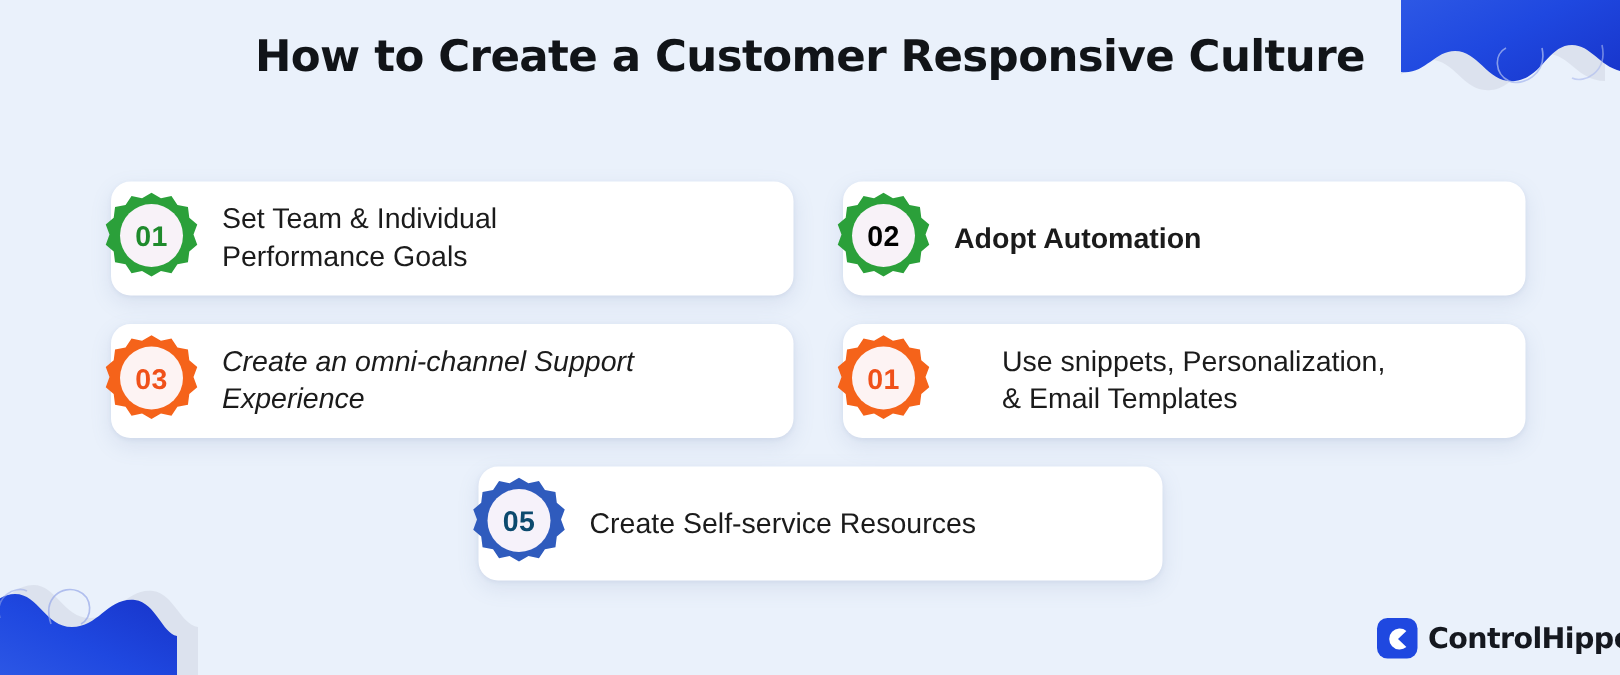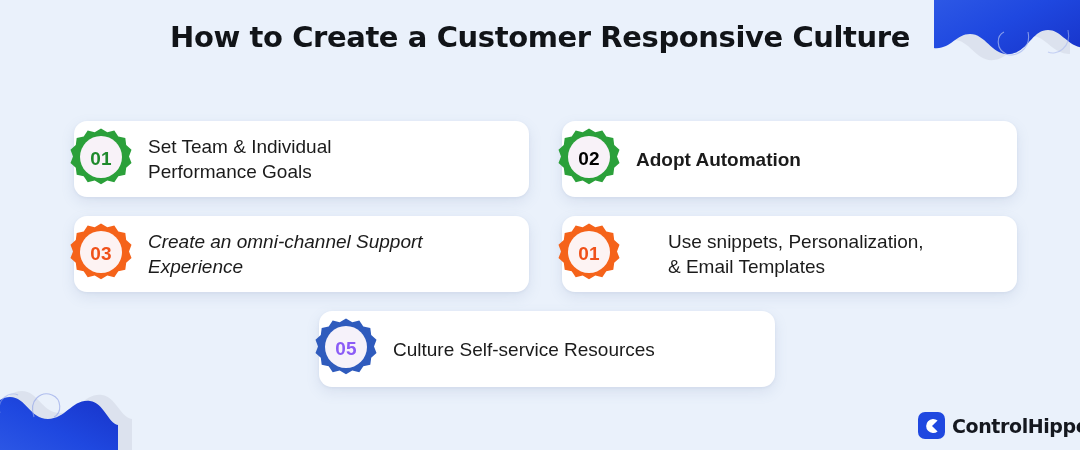--- a/index.html
+++ b/index.html
@@ -209,28 +209,28 @@
   </div>
   <div class="badge badge-4">
     <svg viewBox="0 0 64 64">
       <path d="M32 1.5 L38.3 5.2 L45.3 3.6 L49.3 9.6 L56.3 11 L57.2 18.1 L62.5 22.7 L60 29.4 L62.5 36.1 L57.2 40.7 L56.3 47.8 L49.3 49.2 L45.3 55.2 L38.3 53.6 L32 57.3 L25.7 53.6 L18.7 55.2 L14.7 49.2 L7.7 47.8 L6.8 40.7 L1.5 36.1 L4 29.4 L1.5 22.7 L6.8 18.1 L7.7 11 L14.7 9.6 L18.7 3.6 L25.7 5.2 Z" fill="#f5631a"></path>
       <circle cx="32" cy="30" r="21" fill="#fdf3f3"></circle>
     </svg>
     <div class="badge-num" style="color:#f0511a">01</div>
   </div>
 
   <div class="card card-5">
-    <div class="card-label">Culture Self-service Resources</div>
+    <div class="card-label">Create Self-service Resources</div>
   </div>
   <div class="badge badge-5">
     <svg viewBox="0 0 64 64">
       <path d="M32 1.5 L38.3 5.2 L45.3 3.6 L49.3 9.6 L56.3 11 L57.2 18.1 L62.5 22.7 L60 29.4 L62.5 36.1 L57.2 40.7 L56.3 47.8 L49.3 49.2 L45.3 55.2 L38.3 53.6 L32 57.3 L25.7 53.6 L18.7 55.2 L14.7 49.2 L7.7 47.8 L6.8 40.7 L1.5 36.1 L4 29.4 L1.5 22.7 L6.8 18.1 L7.7 11 L14.7 9.6 L18.7 3.6 L25.7 5.2 Z" fill="#2f5bbd"></path>
       <circle cx="32" cy="30" r="21" fill="#f6f2fa"></circle>
     </svg>
-    <div class="badge-num" style="color:#8b5cf6">05</div>
+    <div class="badge-num" style="color:#0c4a6e">05</div>
   </div>
 
   <div class="logo">
     <div class="logo-mark">
       <svg width="18" height="18" viewBox="0 0 18 18">
         <path d="M14.6 3.6 A7 7 0 1 0 14.6 14.4 L9 9 Z" fill="#ffffff"></path>
       </svg>
     </div>
     <div class="logo-text">ControlHippo</div>
   </div>

